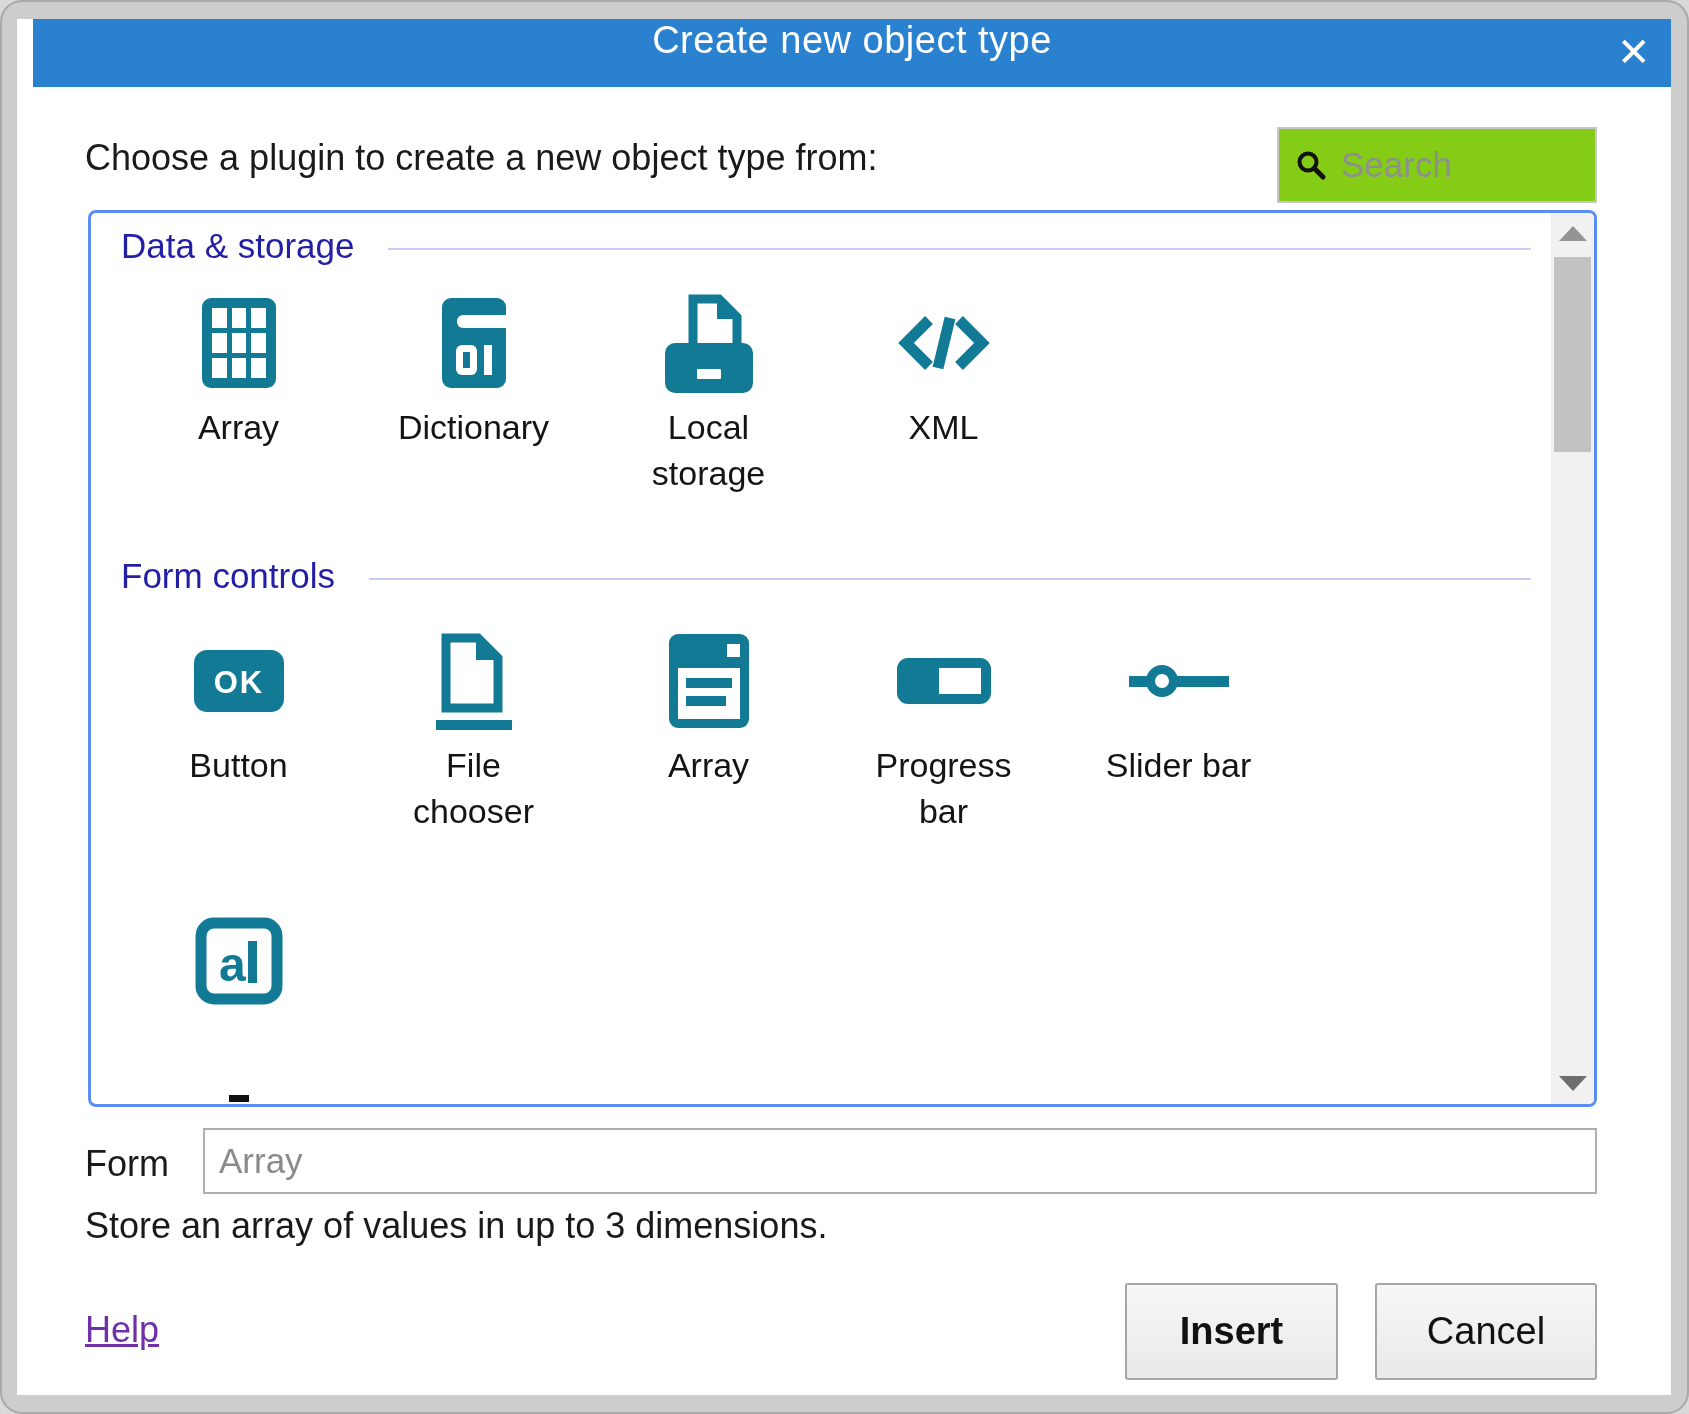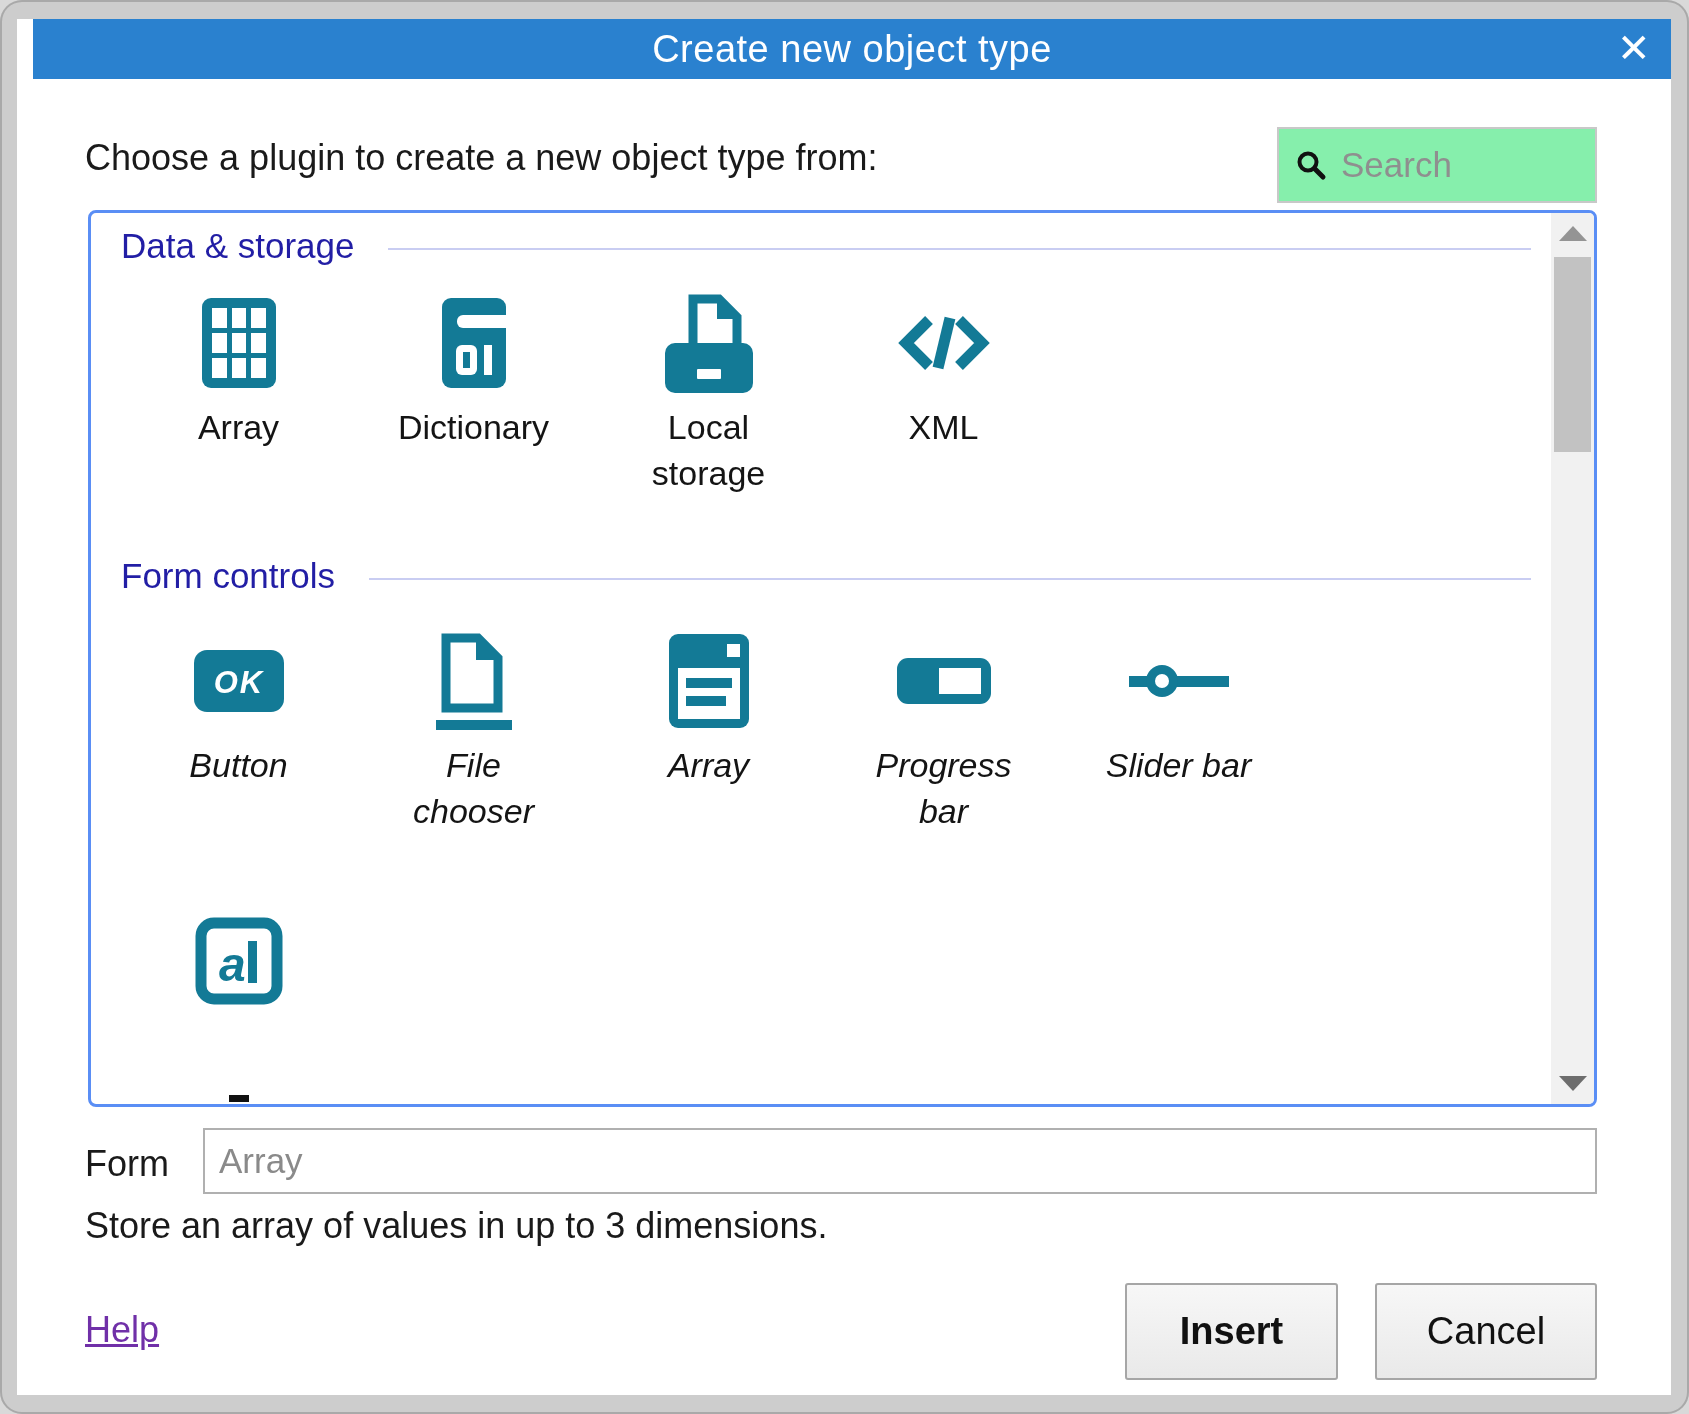--- a/index.html
+++ b/index.html
@@ -12,36 +12,36 @@
   .window{
     position:absolute;inset:0;background:#cdcdcd;
     border-radius:22px;box-shadow:inset 0 0 0 2px #a9a9a9;
   }
   .dialog{
     position:absolute;left:17px;top:19px;width:1654px;height:1376px;
     background:#ffffff;
   }
   
   .titlebar{
-    position:absolute;left:16px;top:0;right:0;height:60px;
+    position:absolute;left:16px;top:0;right:0;height:68px;
     background:#2a81cf;color:#fff;
-    display:flex;align-items:center;justify-content:center;
+    display:flex;justify-content:center;
     font-size:38px;font-weight:400;letter-spacing:.5px;
   }
   .close-btn{
     position:absolute;right:20px;top:50%;transform:translateY(-52%);
     font-size:40px;line-height:1;color:#fff;cursor:pointer;font-weight:300;
   }
   
   .prompt{
     position:absolute;left:68px;top:118px;font-size:36px;color:#1a1a1a;
   }
   .searchbox{
     position:absolute;left:1260px;top:108px;width:320px;height:76px;
-    border:2px solid #c8c8c8;box-sizing:border-box;background:#86efac;
+    border:2px solid #c8c8c8;box-sizing:border-box;background:#84cc16;
     display:flex;align-items:center;padding-left:16px;
   }
   .searchbox svg{flex:0 0 auto;}
   .searchbox input{
     border:none;outline:none;font-size:35px;color:#555;width:100%;
     margin-left:12px;font-family:"Liberation Sans", sans-serif;background:transparent;
   }
   .searchbox input::placeholder{color:#8f8f8f;opacity:1;}
   
   .listbox{
@@ -54,21 +54,21 @@
     padding:0 20px 0 30px;overflow:hidden;
   }
   .cat{
     display:flex;align-items:center;gap:34px;height:46px;
     color:#221ea5;font-size:35px;white-space:nowrap;
   }
   .cat .rule{flex:1;height:2px;background:#c9cdf2;margin-top:6px;}
   .cat-1{margin-top:10px;}
   .cat-2{margin-top:56px;}
   .items{display:grid;grid-template-columns:repeat(5,235px);}
-  .items-2{grid-auto-rows:280px;font-style:italic;}
+  .items-2{grid-auto-rows:280px;}
   .item{display:flex;flex-direction:column;align-items:center;margin-top:26px;}
   .items-2 .item{margin-top:34px;}
   .icon-box{height:96px;display:flex;align-items:center;justify-content:center;}
   .item-label{
     margin-top:14px;font-size:34px;line-height:1.35;color:#141414;
     text-align:center;max-width:180px;
   }
   .label-tick{margin-top:86px;width:20px;height:7px;background:#111;}
   
   .scrollbar{

